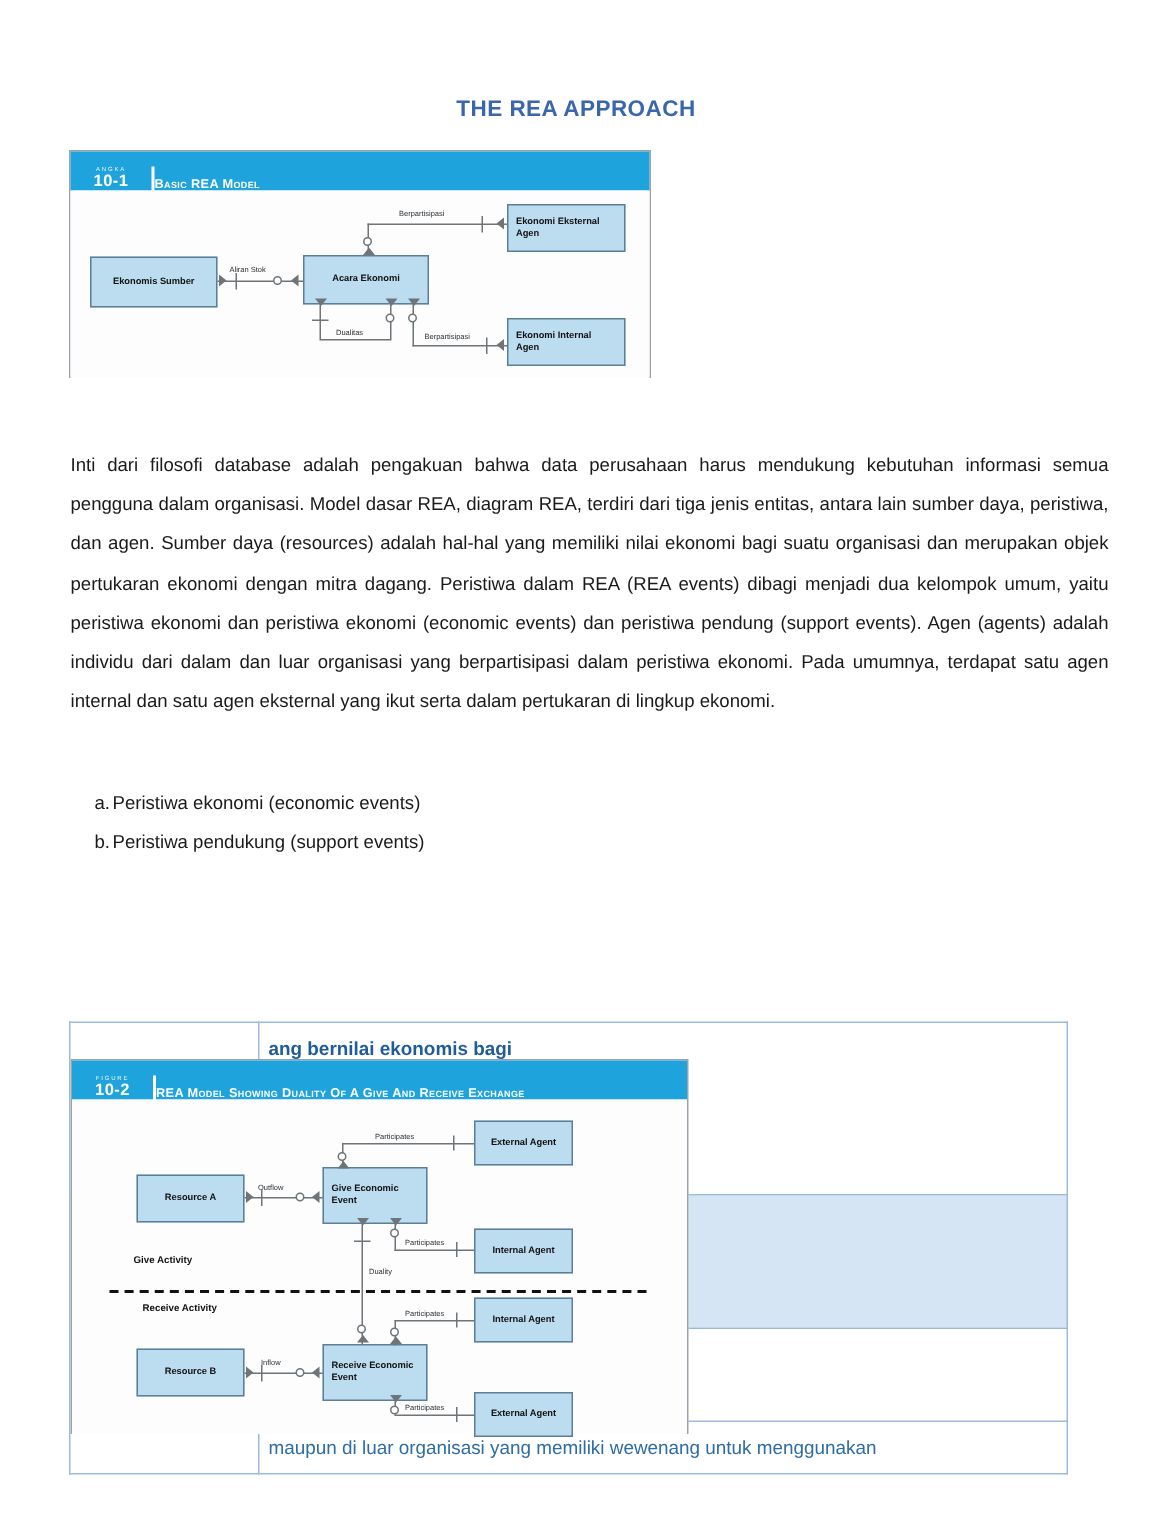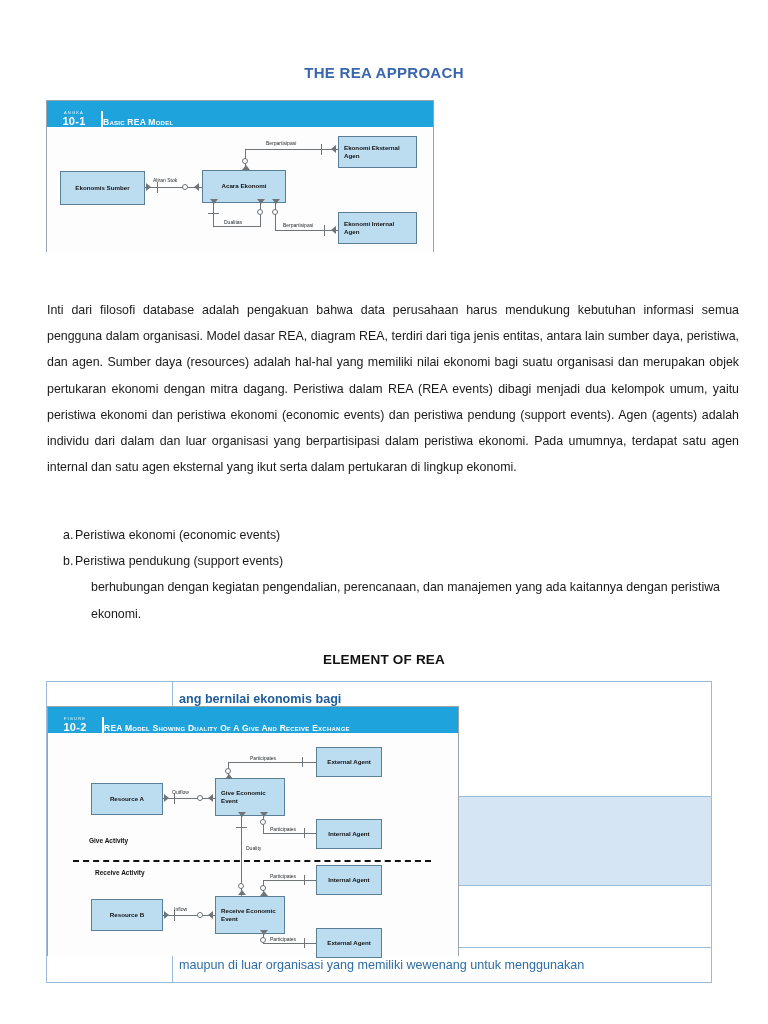--- a/index.html
+++ b/index.html
@@ -286,24 +286,22 @@
 
   <div class="olist" style="top:522px;">
     <div class="oitem">
       <div class="omark">a.</div>
       <div>Peristiwa ekonomi (economic events)</div>
     </div>
     <div class="oitem">
       <div class="omark">b.</div>
       <div>Peristiwa pendukung (support events)</div>
     </div>
-    <div class="osub">berhubungan dengan kegiatan pengendalian, perencanaan, dan manajemen yang ada kaitannya dengan peristiwa ekonomi.</div>
   </div>
 
-  <div class="section-title" style="top:652px;">ELEMENT OF REA</div>
 
   <table class="tbl">
     <tbody>
       <tr class="r1">
         <td class="c-left">&nbsp;</td>
         <td>
           <div>ang bernilai ekonomis bagi</div>
           <div>gai objek yang langka dan</div>
           <div>Sumber daya digunakan dalam</div>
           <div>ang dan ditingkatkan atau</div>

